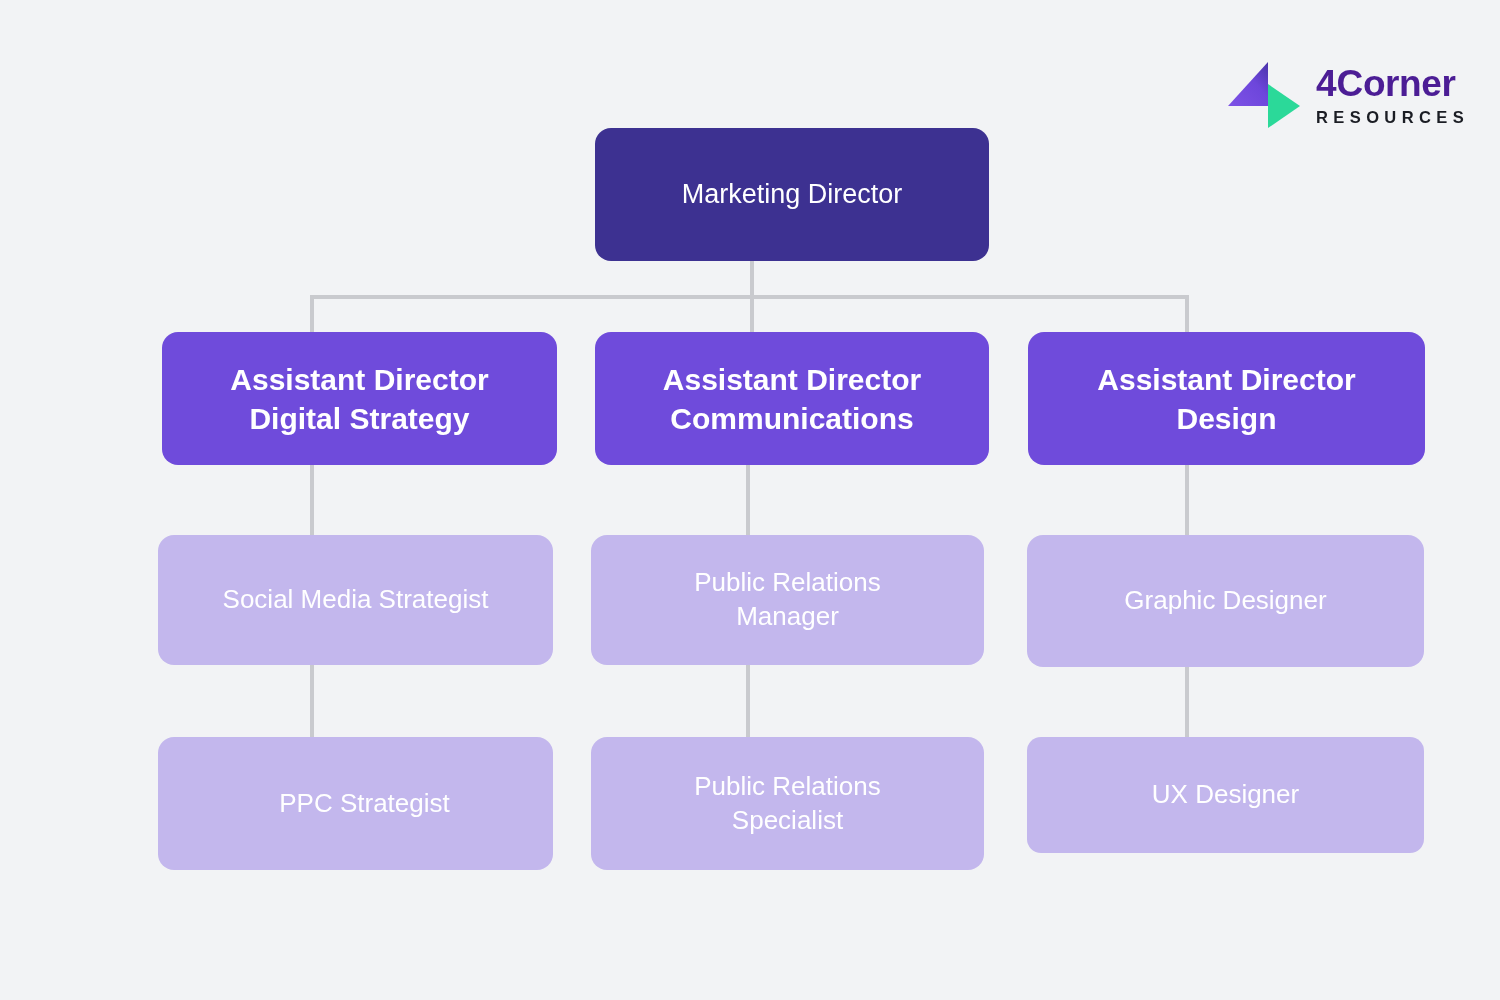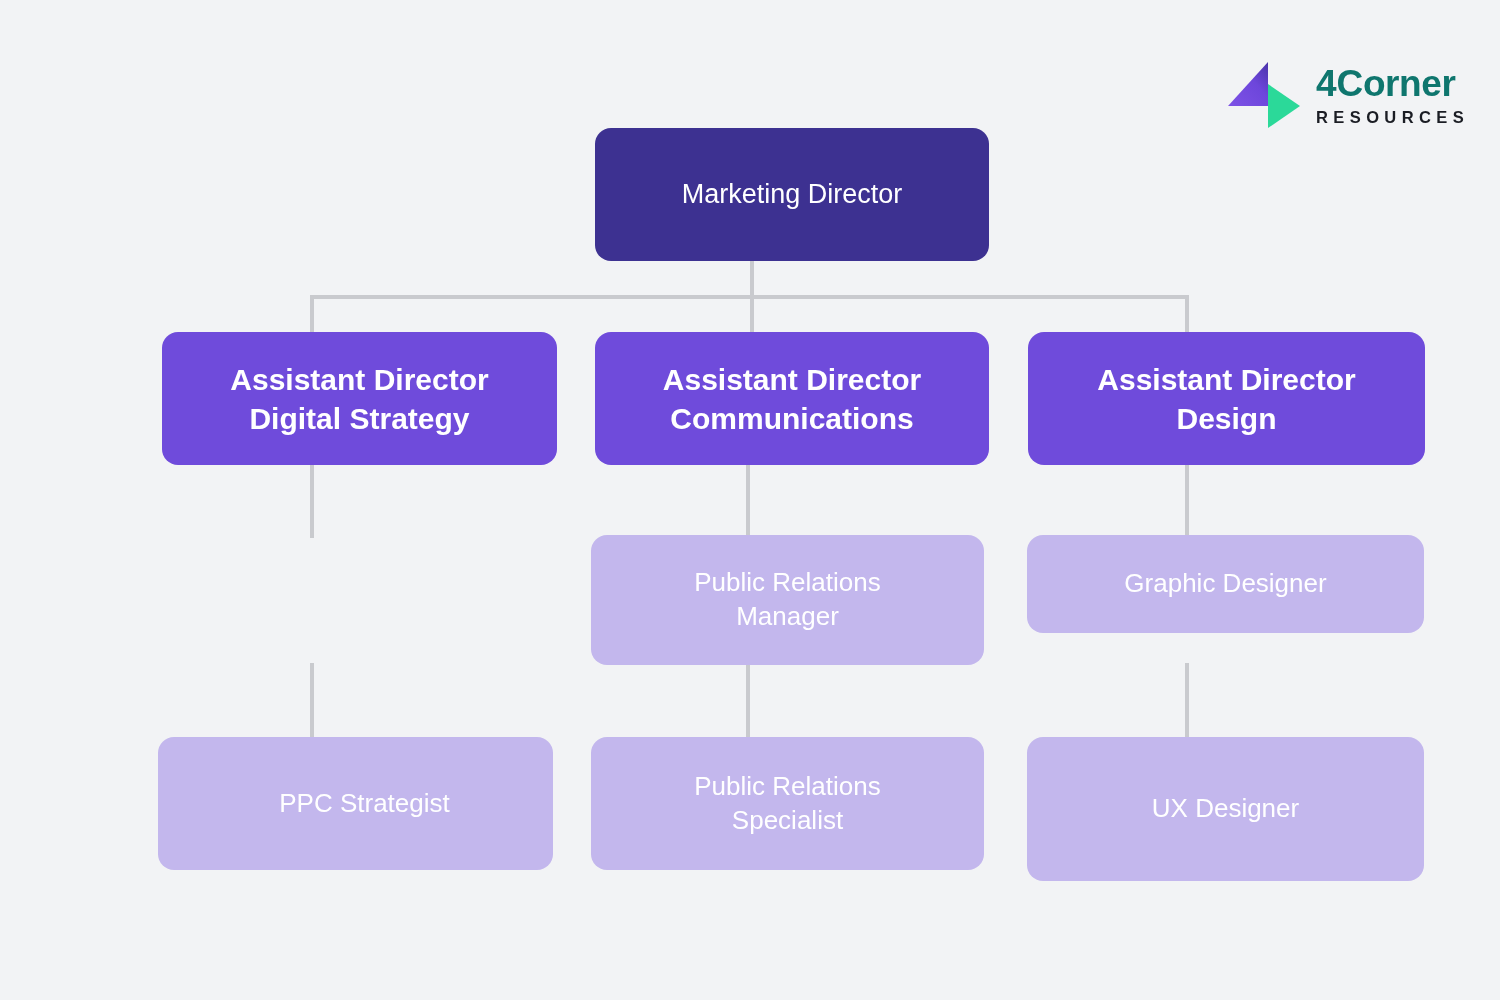--- a/index.html
+++ b/index.html
@@ -37,21 +37,21 @@
   }
   .brand-words {
     display: flex;
     flex-direction: column;
     justify-content: center;
     line-height: 1;
   }
   .brand-name {
     font-size: 37px;
     font-weight: bold;
-    color: #0f766e;
+    color: #4c1d95;
     letter-spacing: -0.4px;
     white-space: nowrap;
   }
   .brand-name .brand-num {
     letter-spacing: 0px;
   }
   .brand-sub {
     font-size: 16.5px;
     font-weight: bold;
     color: #1b1d24;
@@ -150,36 +150,39 @@
   <div class="node level-2" style="left:555px; top:332px; width:394px; height:133px;">
     <span class="node-label">Assistant Director
 Communications</span>
   </div>
 
   <div class="node level-2" style="left:988px; top:332px; width:397px; height:133px;">
     <span class="node-label">Assistant Director
 Design</span>
   </div>
 
+  <div class="node level-3" style="left:118px; top:535px; width:395px; height:130px;">
+    <span class="node-label">Social Media Strategist</span>
+  </div>
 
   <div class="node level-3" style="left:551px; top:535px; width:393px; height:130px;">
     <span class="node-label">Public Relations
 Manager</span>
   </div>
 
-  <div class="node level-3" style="left:987px; top:535px; width:397px; height:98px;">
+  <div class="node level-3" style="left:987px; top:535px; width:397px; height:132px;">
     <span class="node-label">Graphic Designer</span>
   </div>
 
   <div class="node level-3" style="left:118px; top:737px; width:395px; height:133px;padding-left:32px;">
     <span class="node-label">PPC Strategist</span>
   </div>
 
   <div class="node level-3" style="left:551px; top:737px; width:393px; height:133px;">
     <span class="node-label">Public Relations
 Specialist</span>
   </div>
 
-  <div class="node level-3" style="left:987px; top:737px; width:397px; height:144px;">
+  <div class="node level-3" style="left:987px; top:737px; width:397px; height:116px;border-radius:14px;">
     <span class="node-label">UX Designer</span>
   </div>
 
 </div>
 
 </body></html>

